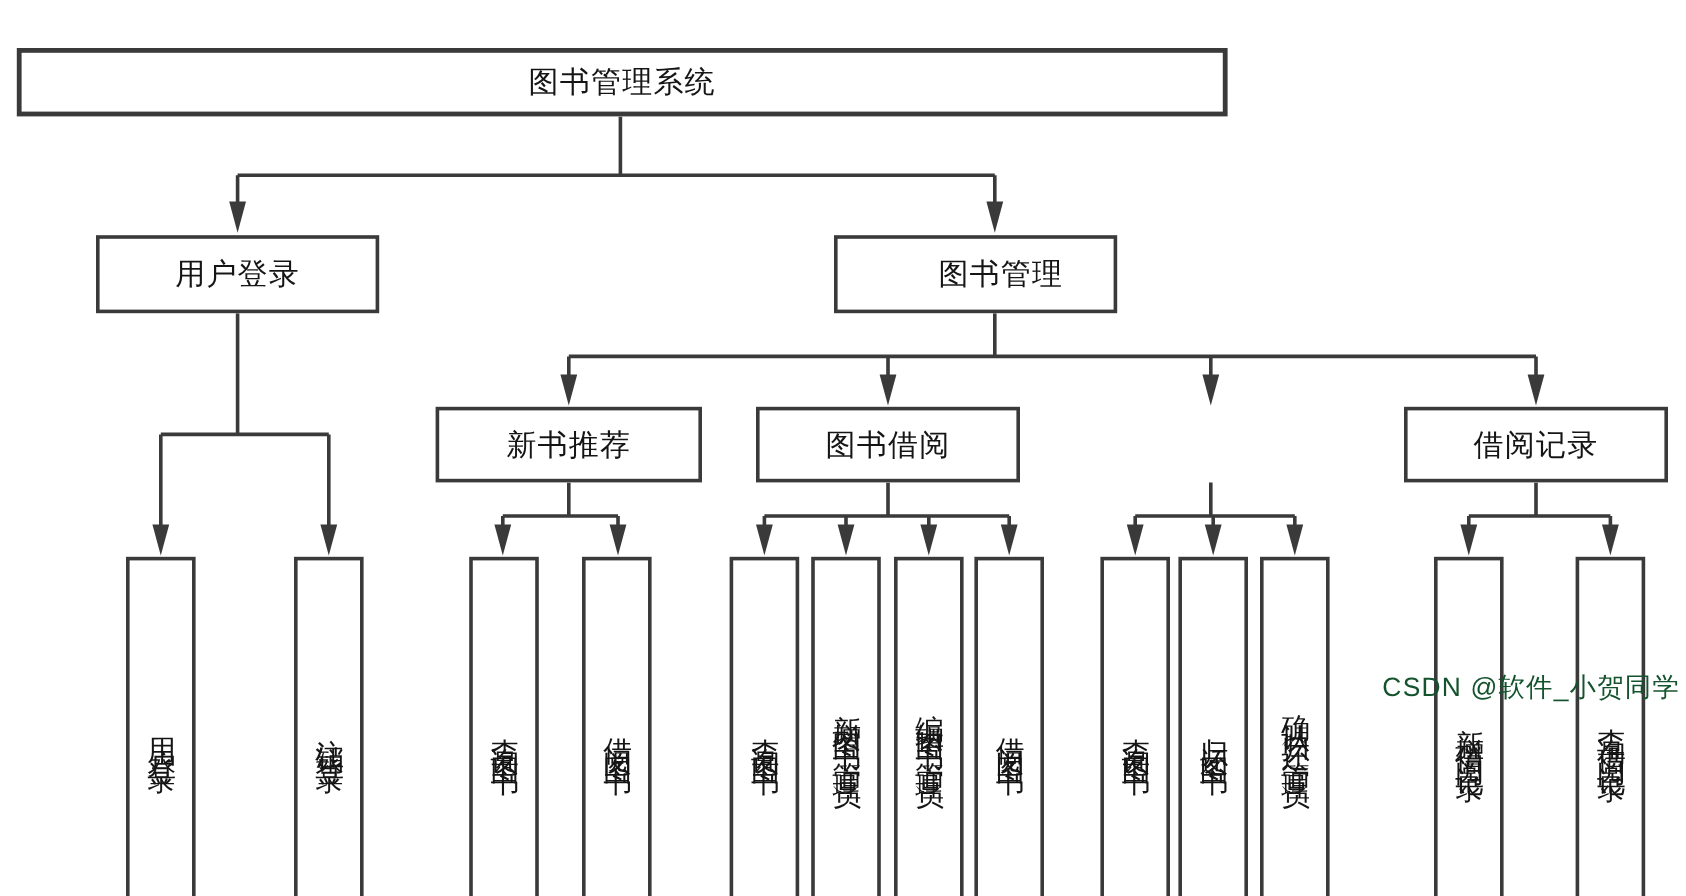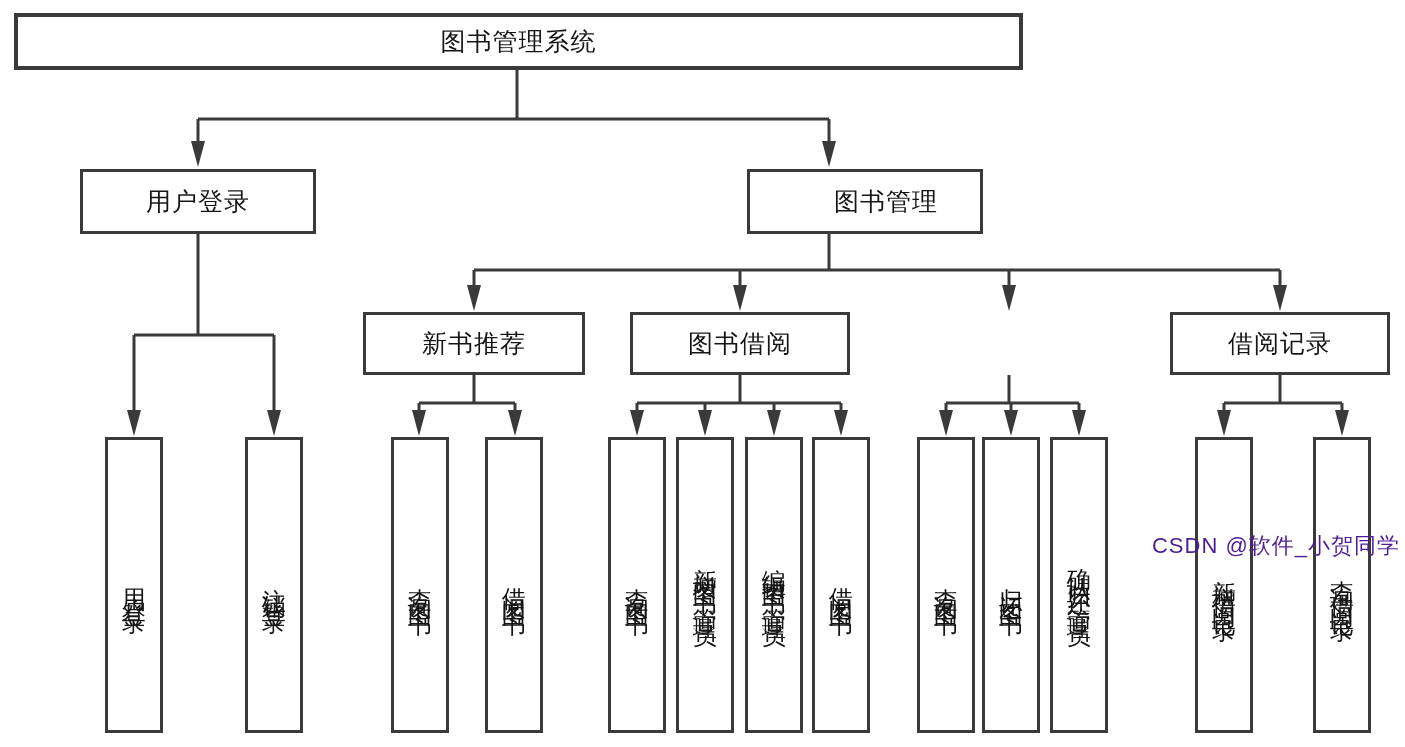--- a/index.html
+++ b/index.html
@@ -4,21 +4,21 @@
 <style>
   * { box-sizing: border-box; }
   html, body { margin: 0; padding: 0; }
   body {
     width: 1405px; height: 747px;
     position: relative;
     background: #ffffff;
     font-family: "Liberation Sans", sans-serif;
     overflow: hidden;
   }
-  #canvas { position: absolute; inset: 0; width: 1405px; height: 563px; }
+  #canvas { position: absolute; inset: 0; width: 1405px; height: 563px; margin-top: 27px; }
   svg.connectors { position: absolute; left: 0; top: 0; }
   .box {
     position: absolute;
     background: #ffffff;
     border: 3px solid #3a3a3a;
     display: flex;
     align-items: center;
     justify-content: center;
     color: #151515;
   }
@@ -33,21 +33,21 @@
     font-size: 24px;
     letter-spacing: 8px;
     line-height: 1.4;
     color: #151515;
   }
   .watermark {
     position: absolute;
     right: 5px; bottom: 2px;
     font-size: 22px;
     letter-spacing: 1px;
-    color: #4c1d95;
+    color: #14532d;
     z-index: 10;
     white-space: nowrap;
   }
 </style>
 </head>
 <body>
 
 <div id="canvas">
 
   <svg class="connectors" width="1405" height="747" viewBox="0 0 1405 747">
@@ -81,21 +81,21 @@
     </g>
   </svg>
 
   <div class="box hbox root" style="left:14px; top:13px; width:1009px; height:57px;">
     <span>图书管理系统</span>
   </div>
 
   <div class="box hbox l2" style="left:80px;">
     <span>用户登录</span>
   </div>
-  <div class="box hbox l2" style="left:747px;padding-left:42px;">
+  <div class="box hbox l2" style="left:695px;padding-left:42px;">
     <span>图书管理</span>
   </div>
 
   <div class="box hbox l3" style="left:630px; width:220px;">
     <span>图书借阅</span>
   </div>
   <div class="box hbox l3" style="left:363px; width:222px;">
     <span>新书推荐</span>
   </div>
   <div class="box hbox l3" style="left:1170px; width:220px;">

